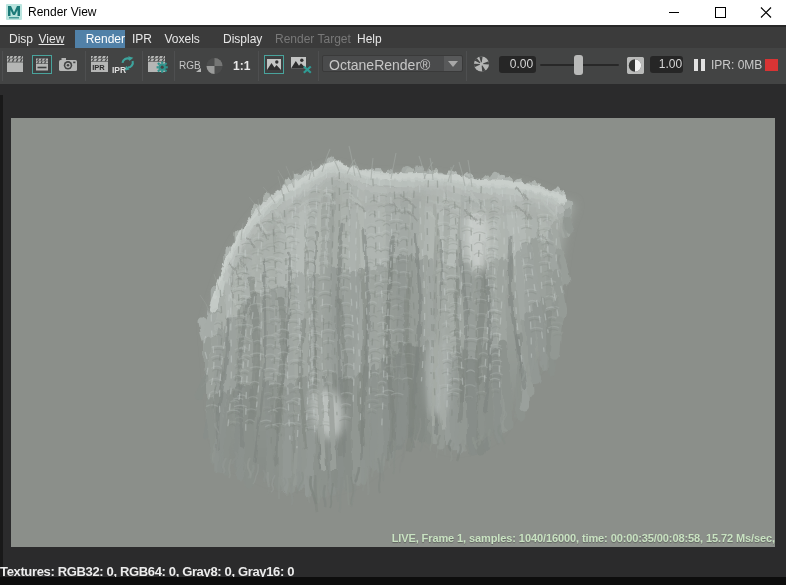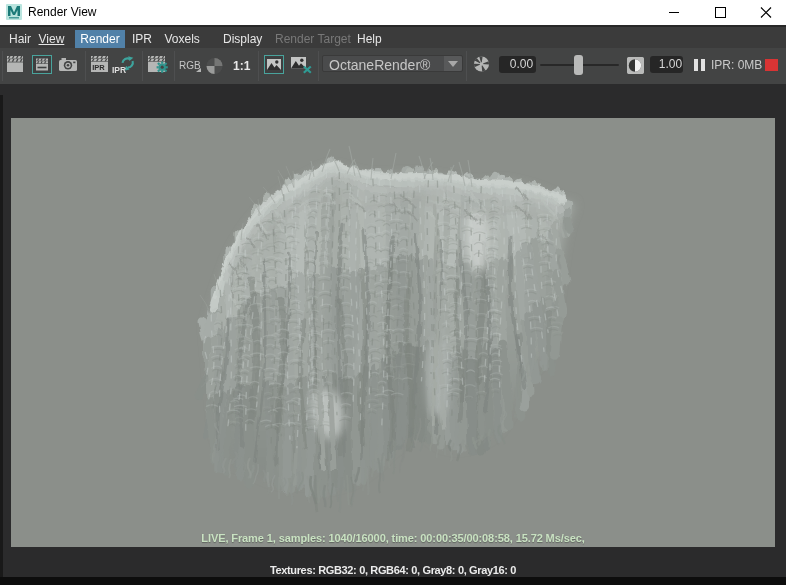--- a/index.html
+++ b/index.html
@@ -11,21 +11,21 @@
 #titlebar { position:absolute; left:0; top:0; width:786px; height:25px; background:#ffffff; }
 #mayaicon { position:absolute; left:6px; top:4px; width:16px; height:16px; }
 #title { position:absolute; left:28px; top:5px; font-size:12px; color:#000; }
 .winbtn { position:absolute; top:0; width:46px; height:25px; }
 #btnmin { left:651px; } #btnmax { left:697px; } #btnclose { left:743px; }
 
 
 #menubar { position:absolute; left:0; top:25px; width:786px; height:23px; background:#3b3b3b;
   border-top:2px solid #282828; box-sizing:border-box; }
 .menu { position:absolute; top:3px; height:19px; line-height:19px; font-size:12px; color:#e6e6e6; }
-#m-render { background:#5181a8; color:#fff; text-align:center; }
+#m-render { background:#5181a8; color:#fff; text-align:right; }
 #m-target { color:#787878; }
 
 
 #toolbar { position:absolute; left:0; top:48px; width:786px; height:36px; background:#434444; }
 .sep { position:absolute; top:3px; height:30px; width:1px; background:#333436; border-right:1px solid #4e4f50; }
 .ticon { position:absolute; }
 
 #dropdown { position:absolute; left:322px; top:7px; width:141px; height:17px; background:#4a4b4c;
   border:1px solid #3a3a3a; border-radius:2px; }
 #dropdown .txt { position:absolute; left:6px; top:1px; font-size:14px; color:#c6c6c6; }
@@ -46,28 +46,28 @@
 #pauseicon:after { content:""; position:absolute; left:6.5px; width:4px; height:12px; background:#e2e2e2; }
 #iprtext { position:absolute; left:711px; top:10px; font-size:12px; color:#c9c9c9; }
 #redsq { position:absolute; left:765px; top:11px; width:13px; height:12px; background:#d83434; }
 #rgbtext { position:absolute; left:179px; top:12px; font-size:10px; color:#c6c6c6; letter-spacing:0px; }
 #onetoone { position:absolute; left:233px; top:11px; font-size:12px; font-weight:bold; color:#e8e8e8; }
 
 
 #body { position:absolute; left:0; top:84px; width:786px; height:493px; background:#2b2b2c; }
 #leftedge { position:absolute; left:0; top:11px; width:3px; height:482px; background:#191919; }
 #canvas { position:absolute; left:11px; top:34px; width:764px; height:429px; background:#8b8f8a; }
-#livetext { position:absolute; left:0; bottom:3px; width:764px; text-align:center;
+#livetext { position:absolute; left:0; bottom:3px; width:764px; text-align:right;
   font-size:11px; font-weight:bold; color:#c9e2c2; letter-spacing:-0.1px; text-shadow:0 1px 1px #60655f;margin-top:20px; }
 
 
 #status1 { position:absolute; left:0; top:549px; width:786px; text-align:center;
   font-size:11px; font-weight:bold; color:#ececec; letter-spacing:-0.2px; }
-#status2 { position:absolute; left:0; top:564px; width:786px; text-align:center;
-  font-size:11px; font-weight:bold; color:#ececec; letter-spacing:-0.35px; }
+#status2 { position:absolute; left:0; top:564px; width:786px; text-align:left;
+  font-size:13px; font-weight:bold; color:#ececec; letter-spacing:-0.35px; }
 #blackbar { position:absolute; left:0; top:577px; width:786px; height:8px; background:#0d0d0d; }
 </style>
 </head>
 <body>
 <div id="win">
   <div id="titlebar">
     <svg id="mayaicon" viewBox="0 0 16 16">
       <rect x="0" y="0" width="16" height="16" rx="1" fill="#b9e4de"></rect>
       <path d="M2 2 L5 2 L8 8.5 L11 2 L14 2 L14 12 L11.5 12 L11.5 6 L9 11 L7 11 L4.5 6 L4.5 12 L2 12 Z" fill="#1a7a78"></path>
       <rect x="3" y="13" width="10" height="1.5" fill="#2a8a88" opacity="0.8"></rect>
@@ -78,21 +78,21 @@
       </svg>
     <svg class="winbtn" id="btnmax" viewBox="0 0 46 25">
         <rect x="18.5" y="7.5" width="10" height="10" fill="none" stroke="#000" stroke-width="1"></rect>
       </svg>
     <svg class="winbtn" id="btnclose" viewBox="0 0 46 25">
         <path d="M18 7.5 L28 17.5 M28 7.5 L18 17.5" stroke="#000" stroke-width="1.2" fill="none"></path>
       </svg>
   </div>
 
   <div id="menubar">
-    <span class="menu" style="left:9px;">Hair</span>
+    <span class="menu" style="left:9px;">Disp</span>
     <span class="menu" style="left:38.5px;text-decoration:underline;">View</span>
     <span class="menu" id="m-render" style="left:75px; width:50px;">Render</span>
     <span class="menu" style="left:132px;">IPR</span>
     <span class="menu" style="left:164.5px;">Voxels</span>
     <span class="menu" style="left:223px;">Display</span>
     <span class="menu" id="m-target" style="left:275px;">Render Target</span>
     <span class="menu" style="left:357px;">Help</span>
   </div>
 
   <div id="toolbar">

